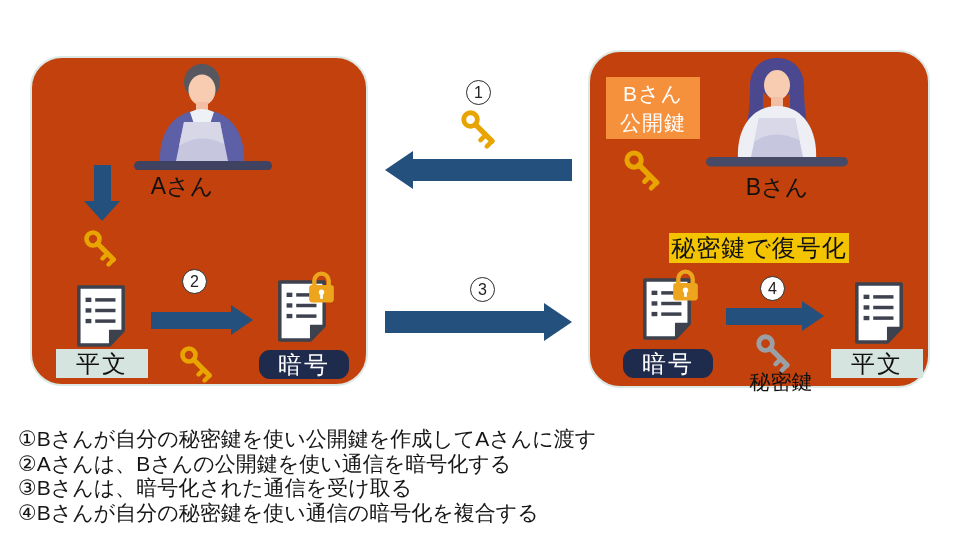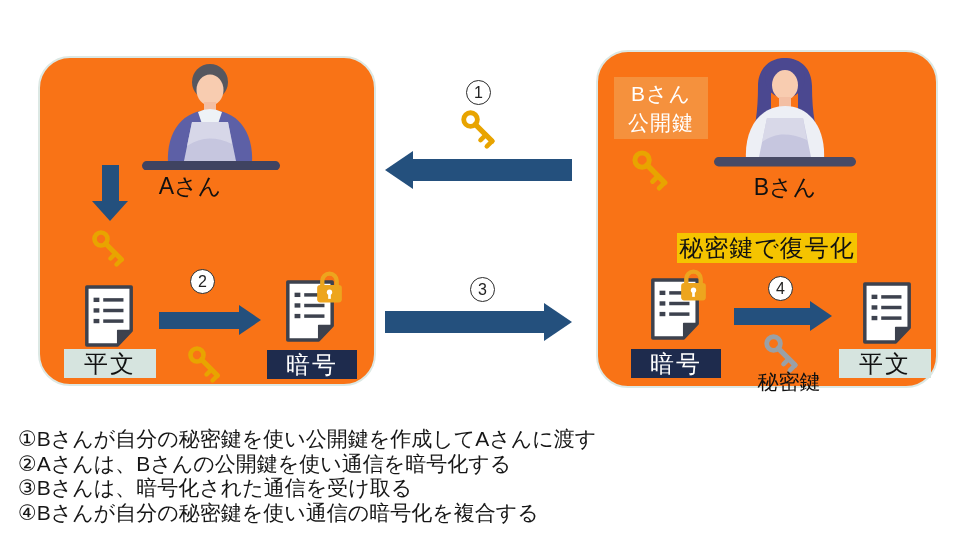--- a/index.html
+++ b/index.html
@@ -12,29 +12,29 @@
     --yellow:#f5c400;
     --border:#dce8e4;
     --ink:#3d424e;
   }
   *{margin:0;padding:0;box-sizing:border-box;}
   html,body{background:#fff;}
   body{
     width:960px;height:540px;position:relative;overflow:hidden;
     font-family:"Liberation Sans","DejaVu Sans",sans-serif;color:#1a1a1a;
   }
-  .panel{position:absolute;background:#f97316;border:2px solid var(--border);border-radius:32px;margin-left:8px;}
+  .panel{position:absolute;background:#c2410c;border:2px solid var(--border);border-radius:32px;}
   #panel-a{left:30px;top:56px;width:338px;height:330px;padding-left:40px;}
   #panel-b{left:588px;top:50px;width:342px;height:338px;}
   .abs{position:absolute;}
   .person-label{position:absolute;text-align:center;font-size:23px;color:#111;}
   .tag{position:absolute;display:flex;align-items:center;justify-content:center;
        font-size:24px;letter-spacing:2px;}
   .tag.mint{background:var(--mint);color:#111;text-align:center;}
-  .tag.navy{background:var(--navy);color:#fff;}
+  .tag.navy{background:var(--navy);color:#fff;border-radius:11px;}
   .badge{position:absolute;width:25px;height:25px;border:1.6px solid #2b2b2b;border-radius:50%;
          background:#fff;color:#222;font-size:16px;display:flex;align-items:center;justify-content:center;}
   
   .arrow-right,.arrow-left{position:absolute;display:flex;align-items:center;}
   .arrow-right .shaft,.arrow-left .shaft{flex:1;background:var(--blue);}
   .arrow-right .head{width:0;height:0;border-style:solid;border-color:transparent;border-left-color:var(--blue);}
   .arrow-left .head{width:0;height:0;border-style:solid;border-color:transparent;border-right-color:var(--blue);}
   .big .shaft{height:22px;}
   .big .head{border-width:19px 0 19px 28px;}
   .big.arrow-left .head{border-width:19px 28px 19px 0;}

